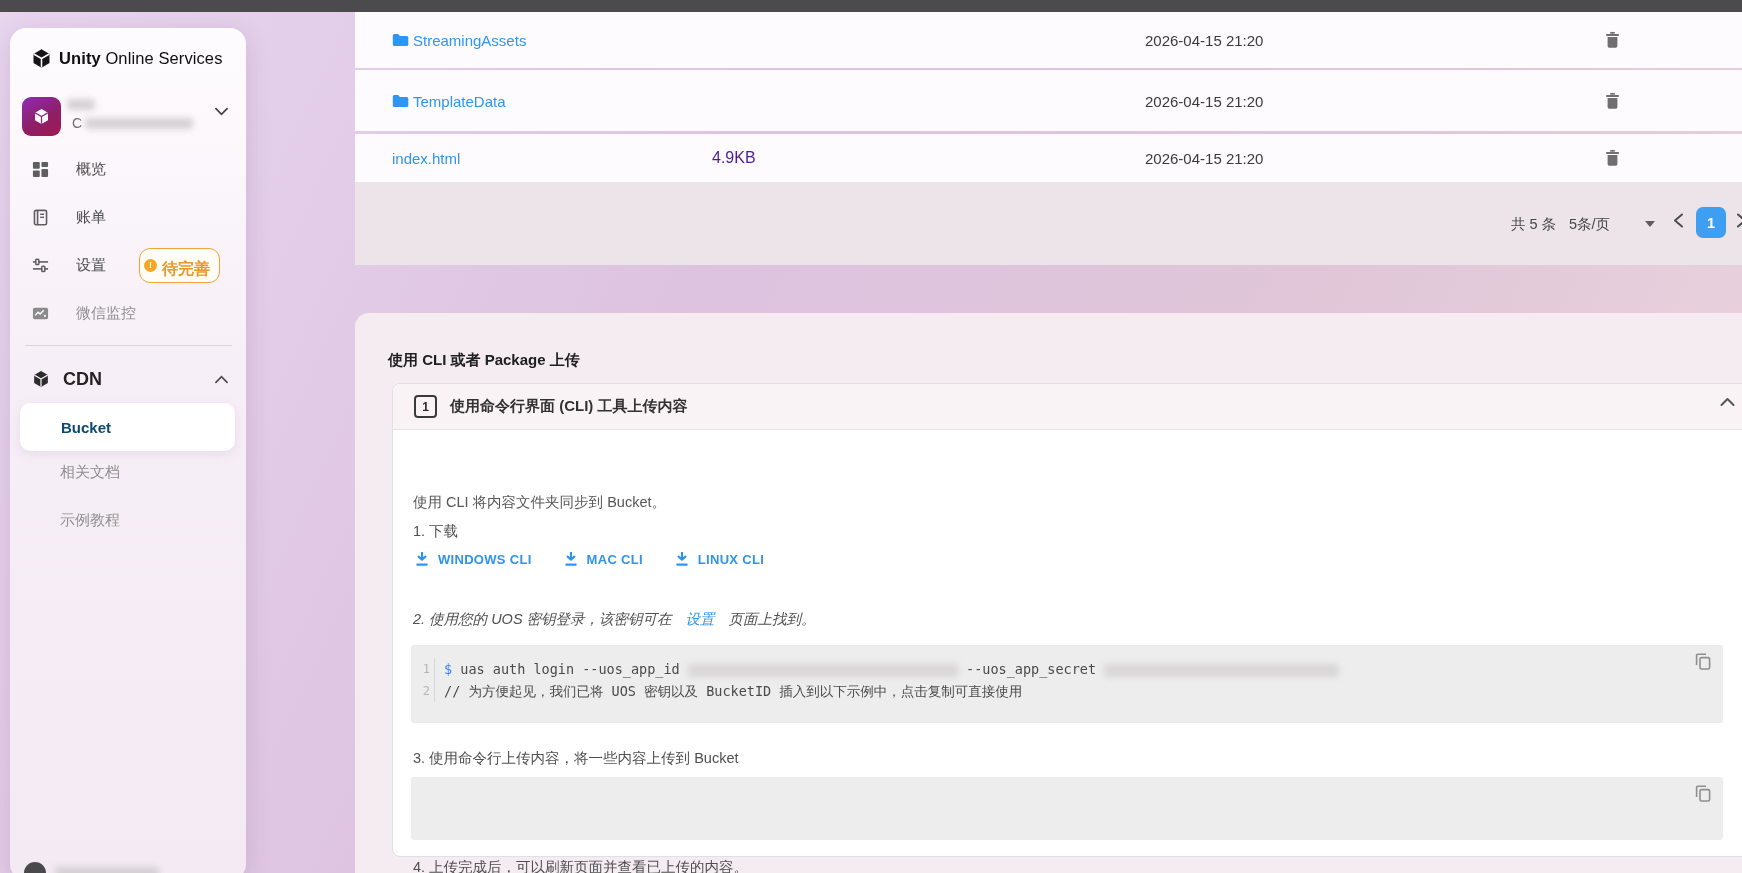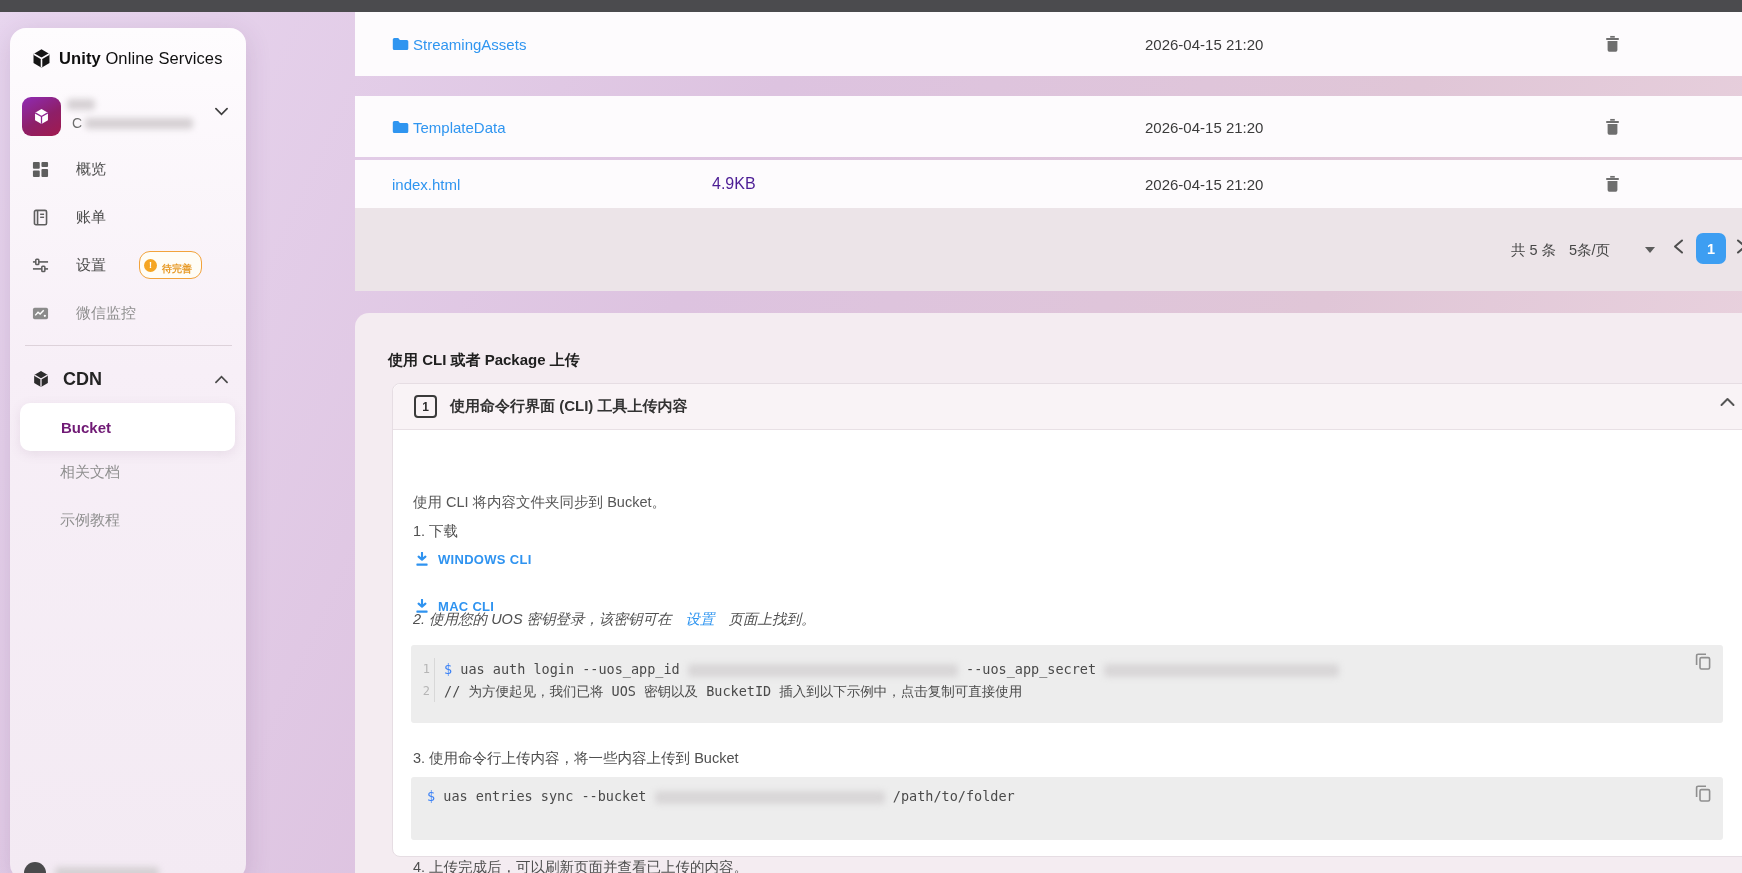--- a/index.html
+++ b/index.html
@@ -25,36 +25,36 @@
   .proj-line2{position:absolute;left:62px;top:87px;font-size:14px;color:#6d6d6d;display:flex;align-items:center;gap:3px;}
   .proj-line2 .redact{width:108px;height:11px;}
   .proj-chevron{position:absolute;left:205px;top:79px;color:#444;}
   .menu-item{position:absolute;left:22px;display:flex;align-items:center;gap:27px;height:22px;cursor:pointer;}
   .menu-item .lbl{font-size:15px;color:#4d4d4d;}
   .menu-item.dim .lbl{color:#8f8f8f;}
   .badge{display:inline-flex;align-items:center;gap:5px;border:1.5px solid #f2a33c;border-radius:11px;
     padding:2px 9px 2px 4px;background:#fffdf6;margin-left:6px;}
   .badge .dot{width:13px;height:13px;border-radius:50%;background:#f5a623;color:#fff;font-size:9px;font-weight:700;
     display:flex;align-items:center;justify-content:center;}
-  .badge .btxt{font-size:10px;font-weight:700;color:#e79a27;margin-top:8px;}
+  .badge .btxt{font-size:16px;font-weight:700;color:#e79a27;margin-top:8px;}
   .side-divider{position:absolute;left:15px;top:317px;width:207px;height:1px;background:#ddd2da;}
   .cdn-row{position:absolute;left:22px;top:340px;width:196px;display:flex;align-items:center;gap:13px;height:22px;cursor:pointer;}
   .cdn-row .lbl{font-size:18px;font-weight:600;color:#242424;flex:1;}
   .bucket-card{position:absolute;left:10px;top:375px;width:215px;height:48px;background:#fff;border-radius:10px;
     box-shadow:0 3px 12px rgba(120,80,120,.12);display:flex;align-items:center;cursor:pointer;}
-  .bucket-card .lbl{margin-left:41px;font-size:15px;font-weight:700;color:#701a75;}
+  .bucket-card .lbl{margin-left:41px;font-size:15px;font-weight:700;color:#0c4a6e;}
   .sub-item{position:absolute;left:50px;font-size:15px;color:#8f8f8f;cursor:pointer;}
   .side-footer{position:absolute;left:14px;top:834px;display:flex;align-items:center;gap:9px;}
   .foot-circle{width:22px;height:22px;border-radius:50%;background:#4a4a4c;}
   .foot-bar{width:104px;height:12px;}
 
   
   .files{position:absolute;left:355px;top:12px;width:1387px;z-index:3;}
   .frow{position:relative;background:#fdfbfd;}
-  .frow.r1{height:64px;margin-bottom:20px;}
+  .frow.r1{height:56px;margin-bottom:2px;}
   .frow.r2{height:61px;margin-bottom:3px;}
   .frow.r3{height:48px;}
   .cell{position:absolute;top:50%;transform:translateY(-50%);}
   .c-icon{left:37px;}
   .c-name{left:58px;font-size:15px;font-weight:500;color:#2f95f0;cursor:pointer;}
   .c-name.nofold{left:37px;}
   .c-size{left:357px;font-size:16px;font-weight:400;color:#4c1d95;}
   .c-date{left:790px;font-size:15px;color:#3b3b3b;}
   .c-trash{left:1250px;cursor:pointer;background:none;border:none;padding:0;}
   .pagination{position:relative;height:83px;background:#ece4e8;}
@@ -76,21 +76,21 @@
   .inner-header{position:relative;height:45px;background:#f9f3f6;border-bottom:1px solid #e8e0e5;
     border-radius:8px 8px 0 0;display:flex;align-items:center;padding-left:21px;gap:13px;}
   .numbox{width:19px;height:19px;border:2px solid #3a3a3a;border-radius:4px;font-size:12px;font-weight:700;
     color:#2c2c2c;display:flex;align-items:center;justify-content:center;}
   .inner-title{font-size:15px;font-weight:600;color:#323232;}
   .collapse-btn{position:absolute;left:1327px;top:13px;background:none;border:none;padding:0;cursor:pointer;}
   .inner-body{position:relative;}
   .t-step{position:absolute;font-size:14.5px;color:#4f4f4f;}
   .intro{left:20px;top:63px;color:#565656;}
   .step1{left:20px;top:92px;}
-  .downloads{position:absolute;left:22px;top:122px;display:flex;gap:32px;flex-direction:column;}
+  .downloads{position:absolute;left:22px;top:122px;display:flex;gap:32px;}
   .dl-link{display:flex;align-items:center;gap:9px;cursor:pointer;}
   .dl-link .dl-lbl{font-size:13px;font-weight:700;color:#2f93f0;letter-spacing:.3px;}
   .step2{left:20px;top:180px;display:flex;align-items:center;font-style:italic;}
   .step2 .lnk{color:#2f95f0;margin:0 14px;cursor:pointer;}
   .codeblock{position:absolute;left:18px;width:1312px;background:#ededed;border-radius:3px;
     font-family:"DejaVu Sans Mono",monospace;font-size:13.5px;color:#4a4a4a;}
   .code1{top:215px;height:78px;}
   .code2{top:347px;height:63px;}
   .code-inner{display:flex;padding-top:13px;}
   .gutter{width:13px;text-align:right;color:#b5b5b5;font-size:12px;line-height:22px;padding-left:6px;
@@ -348,21 +348,20 @@
           <svg width="16" height="17" viewBox="0 0 16 17">
               <rect x="5" y="4.6" width="9.6" height="11.4" rx="1.4" fill="none" stroke="#8f8f8f" stroke-width="1.6"></rect>
               <path d="M11 1.2 H3.2 Q1.6 1.2 1.6 2.8 V12" fill="none" stroke="#8f8f8f" stroke-width="1.6"></path>
             </svg>
         </button>
       </div>
 
       <div class="t-step step3">3. 使用命令行上传内容，将一些内容上传到 Bucket</div>
 
       <div class="codeblock code2">
-        <div class="clines"><span class="dollar">$</span> <span>uas entries sync --bucket</span> <span class="redact blur-c"></span> <span>/path/to/folder</span></div>
         <button class="copy-btn">
           <svg width="16" height="17" viewBox="0 0 16 17">
               <rect x="5" y="4.6" width="9.6" height="11.4" rx="1.4" fill="none" stroke="#8f8f8f" stroke-width="1.6"></rect>
               <path d="M11 1.2 H3.2 Q1.6 1.2 1.6 2.8 V12" fill="none" stroke="#8f8f8f" stroke-width="1.6"></path>
             </svg>
         </button>
       </div>
 
       <div class="t-step step4">4. 上传完成后，可以刷新页面并查看已上传的内容。</div>
     </div>

